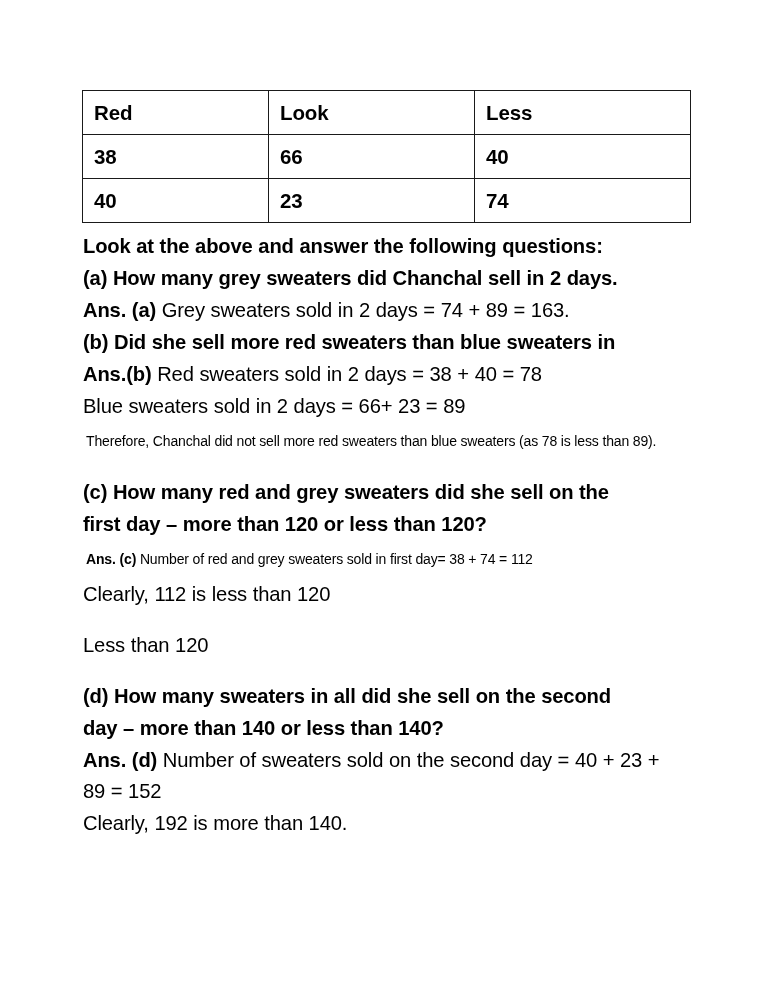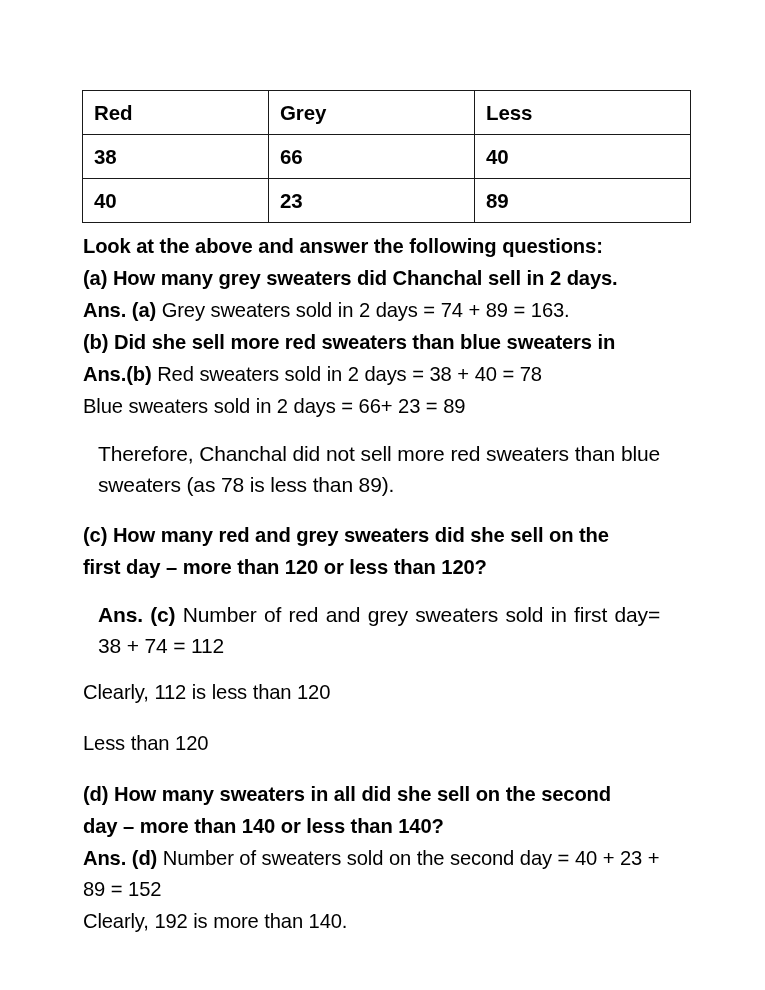--- a/index.html
+++ b/index.html
@@ -63,22 +63,22 @@
   p.bold {
     font-weight: bold;
   }
   p.gap-before {
     margin-top: 20px;
   }
   .b {
     font-weight: bold;
   }
   p.justify-block {
-    margin: 16px;
-    font-size: 21px;
+    margin: 4px;
+    font-size: 14px;
     line-height: 31px;
     letter-spacing: -0.15px;
     text-align: justify;
     text-align-last: left;
   }
 </style>
 </head>
 <body>
 
 <div class="page">
@@ -86,32 +86,32 @@
 
     <table class="data-table">
       <colgroup>
         <col class="c1">
           <col class="c2">
           <col class="c3">
       </colgroup>
       <tbody>
         <tr>
           <td>Red</td>
-          <td>Grey</td>
+          <td>Look</td>
           <td>Less</td>
         </tr>
         <tr>
           <td>38</td>
           <td>66</td>
           <td>40</td>
         </tr>
         <tr>
           <td>40</td>
           <td>23</td>
-          <td>89</td>
+          <td>74</td>
         </tr>
       </tbody>
     </table>
 
     <div class="textblock">
 
       <p class="line bold">Look at the above and answer the following questions:</p>
 
       <p class="line bold">(a) How many grey sweaters did Chanchal sell in 2 days.</p>
 

